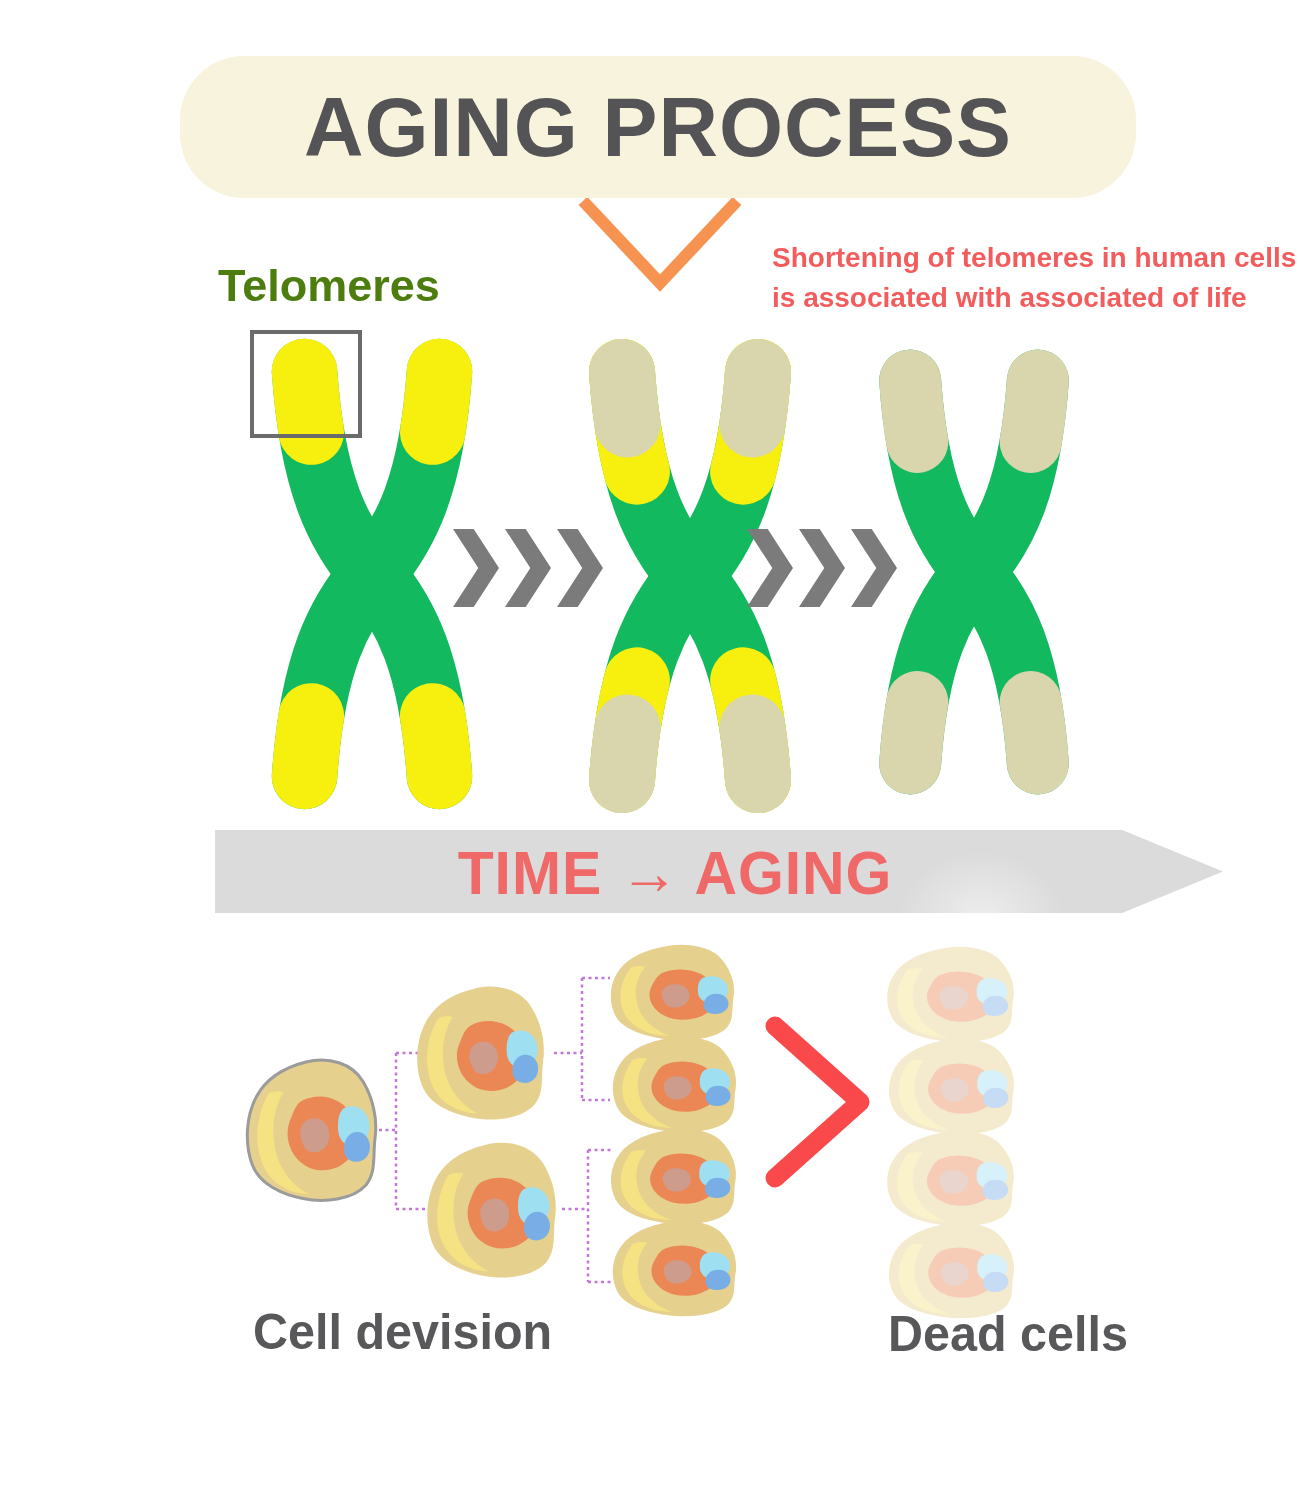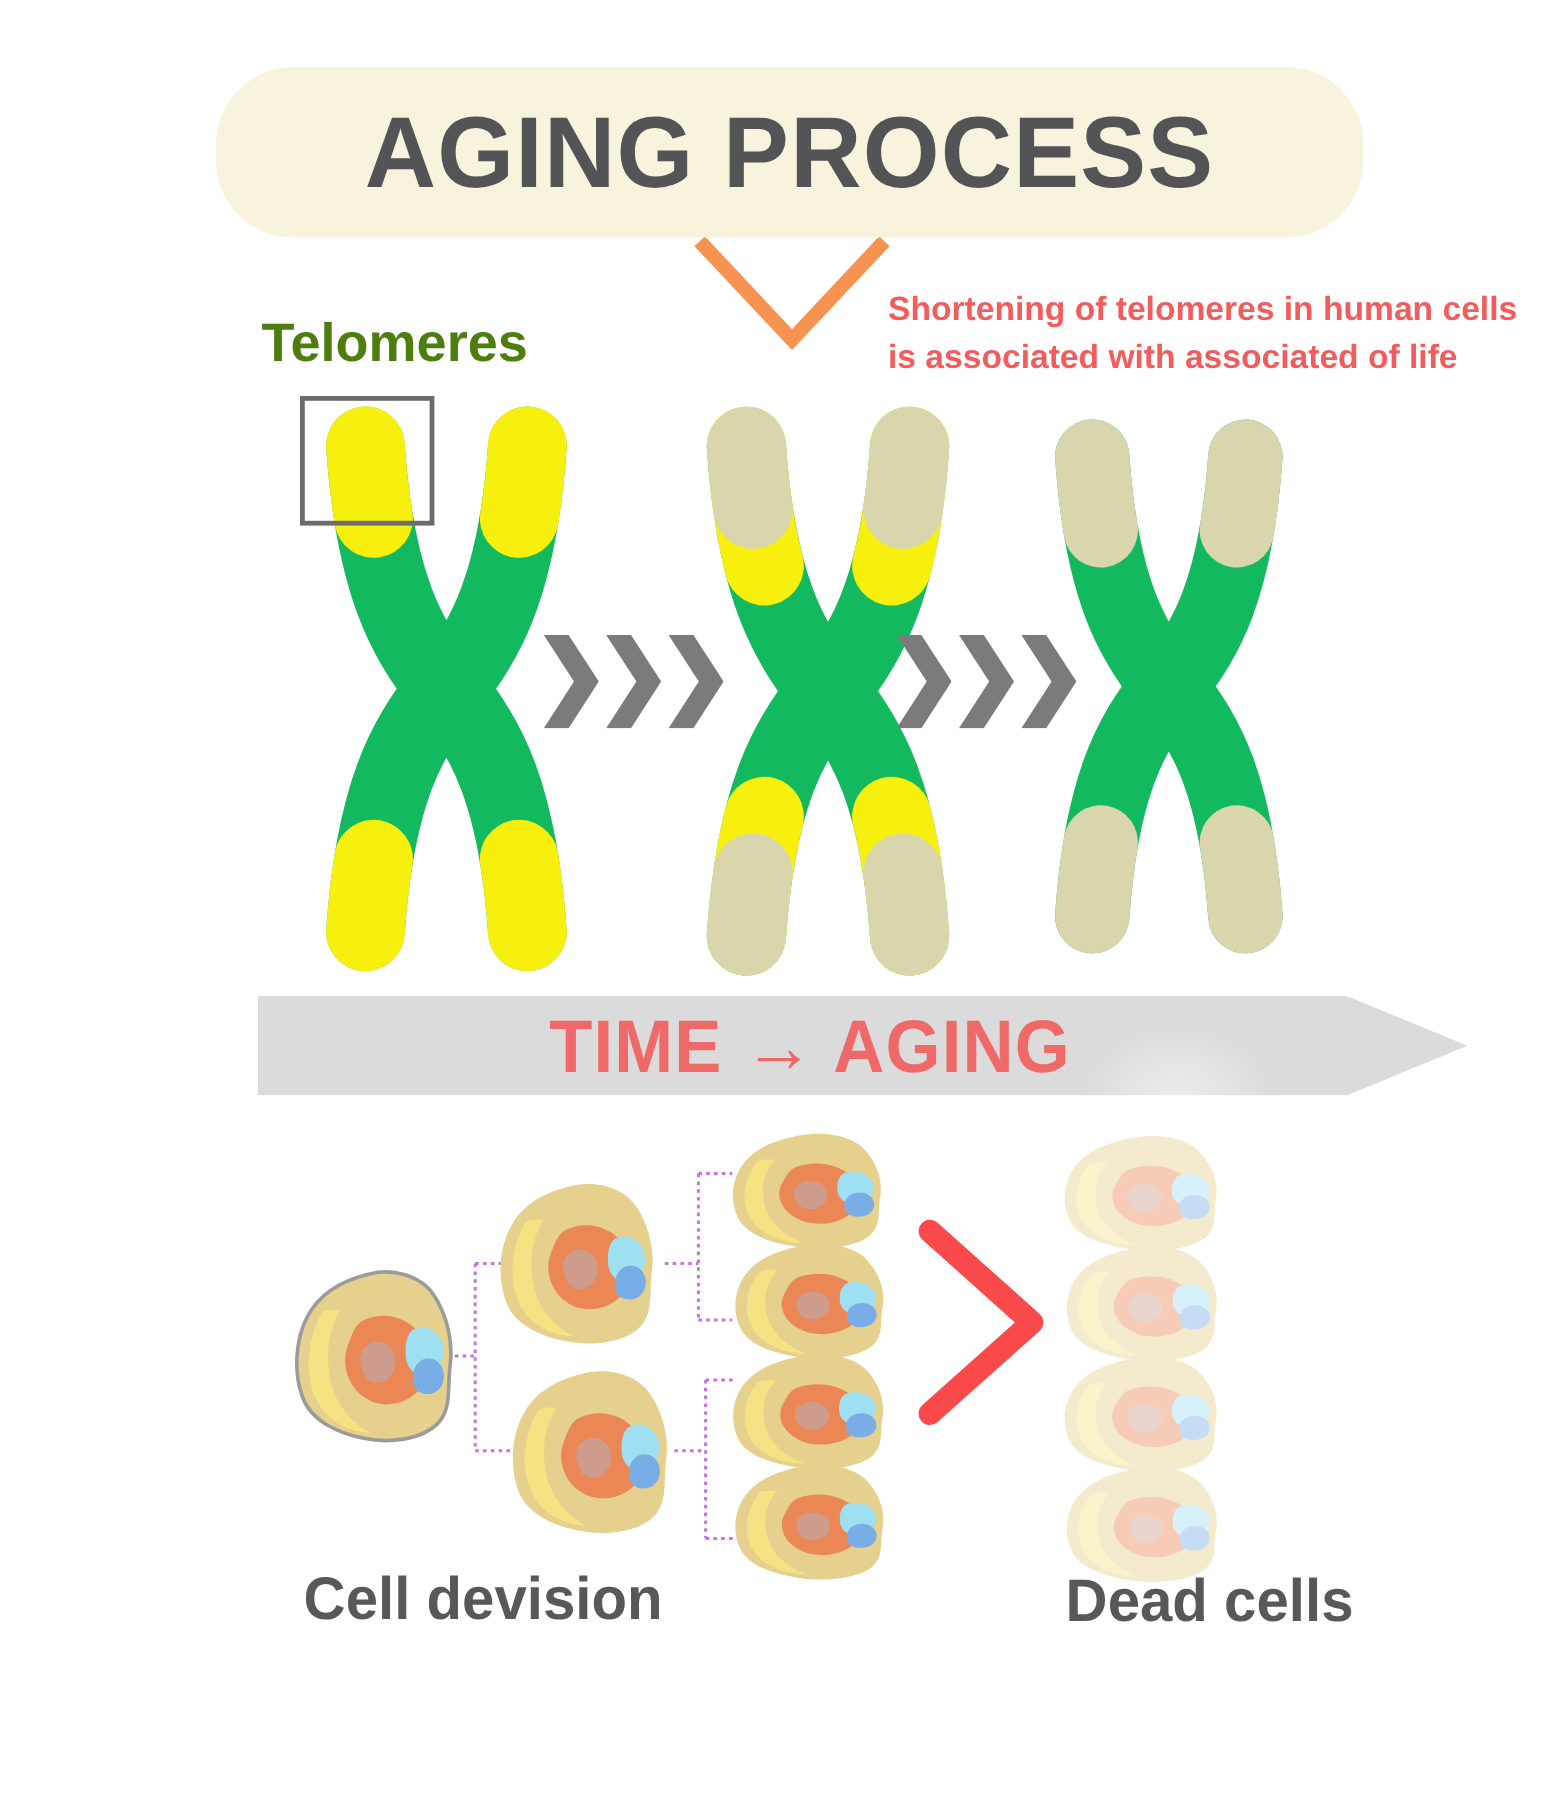--- a/index.html
+++ b/index.html
@@ -17,21 +17,21 @@
   .title-text{
     left:170px;top:56px;width:956px;height:142px;line-height:142px;
     text-align:center;font-size:84px;font-weight:800;letter-spacing:1px;
     color:#545457;transform:scaleX(.98);
   }
   .pointer-v{left:568px;top:198px;}
   .telomeres-label{
     left:208px;top:260px;font-size:45px;font-weight:800;color:#4d7c0f;
   }
   .annotation{
-    left:730px;top:238px;font-size:28px;font-weight:600;line-height:40px;
+    left:762px;top:238px;font-size:28px;font-weight:600;line-height:40px;
     color:#F25C5C;white-space:nowrap;
   }
 
   
   .chromosome .arm{stroke:#12B95F;stroke-width:66;fill:none;}
   .chromosome .cap{stroke-width:66;fill:none;}
   .chromosome .cap.yellow{stroke:#F7F00F;}
   .chromosome .cap.beige{stroke:#D9D6AE;}
   .telomere-box{
     left:240px;top:330px;width:104px;height:100px;

